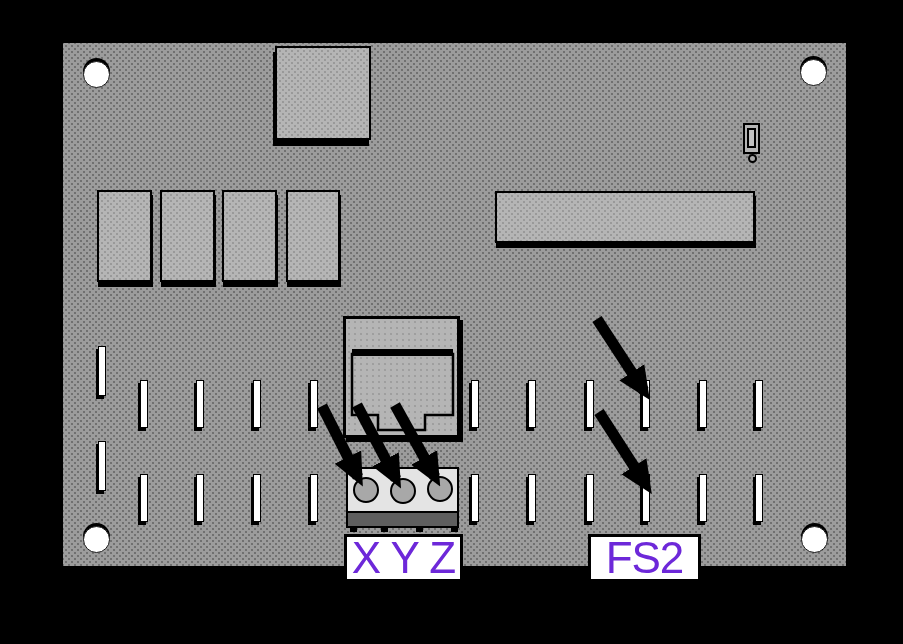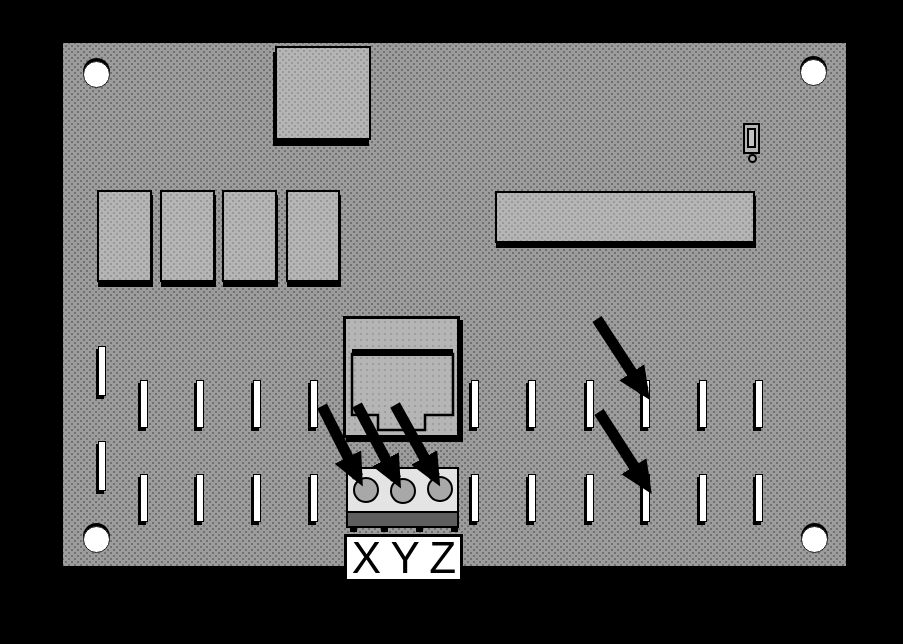--- a/index.html
+++ b/index.html
@@ -78,21 +78,21 @@
   }
   .fuse-dot{
     position:absolute;left:748px;top:154px;width:9px;height:9px;border-radius:50%;
     background:#a8a8a8;border:2px solid var(--ink);box-sizing:border-box;
   }
   .arrows{position:absolute;left:0;top:0;pointer-events:none;}
   .callout{
     position:absolute;top:534px;height:48px;background:var(--label-bg);
     border:3px solid var(--ink);box-sizing:border-box;
     display:flex;align-items:center;justify-content:center;
-    font-size:44px;letter-spacing:-1px;color:#000000;line-height:1;
+    font-size:44px;letter-spacing:-1px;color:#6d28d9;line-height:1;
     font-family:"Liberation Sans",sans-serif;white-space:pre;
   }
   .callout.xyz{left:344px;width:119px;}
   .callout.fs2{left:588px;width:113px;}
 </style>
 </head>
 <body>
 
 <div class="stage">
 
@@ -168,14 +168,17 @@
     <line x1="322" y1="406" x2="358" y2="477" stroke="#000" stroke-width="11" marker-end="url(#ah)"></line>
     <line x1="357" y1="405" x2="396" y2="479" stroke="#000" stroke-width="11" marker-end="url(#ah)"></line>
     <line x1="395" y1="405" x2="435" y2="477" stroke="#000" stroke-width="11" marker-end="url(#ah)"></line>
     <line x1="597" y1="319" x2="644" y2="391" stroke="#000" stroke-width="11" marker-end="url(#ah)"></line>
     <line x1="599" y1="412" x2="646" y2="485" stroke="#000" stroke-width="11" marker-end="url(#ah)"></line>
   </svg>
 
   <div class="callout xyz">
     <span>X Y Z</span>
   </div>
+  <div class="callout fs2">
+    <span>FS2</span>
+  </div>
 
 </div>
 
 </body></html>

